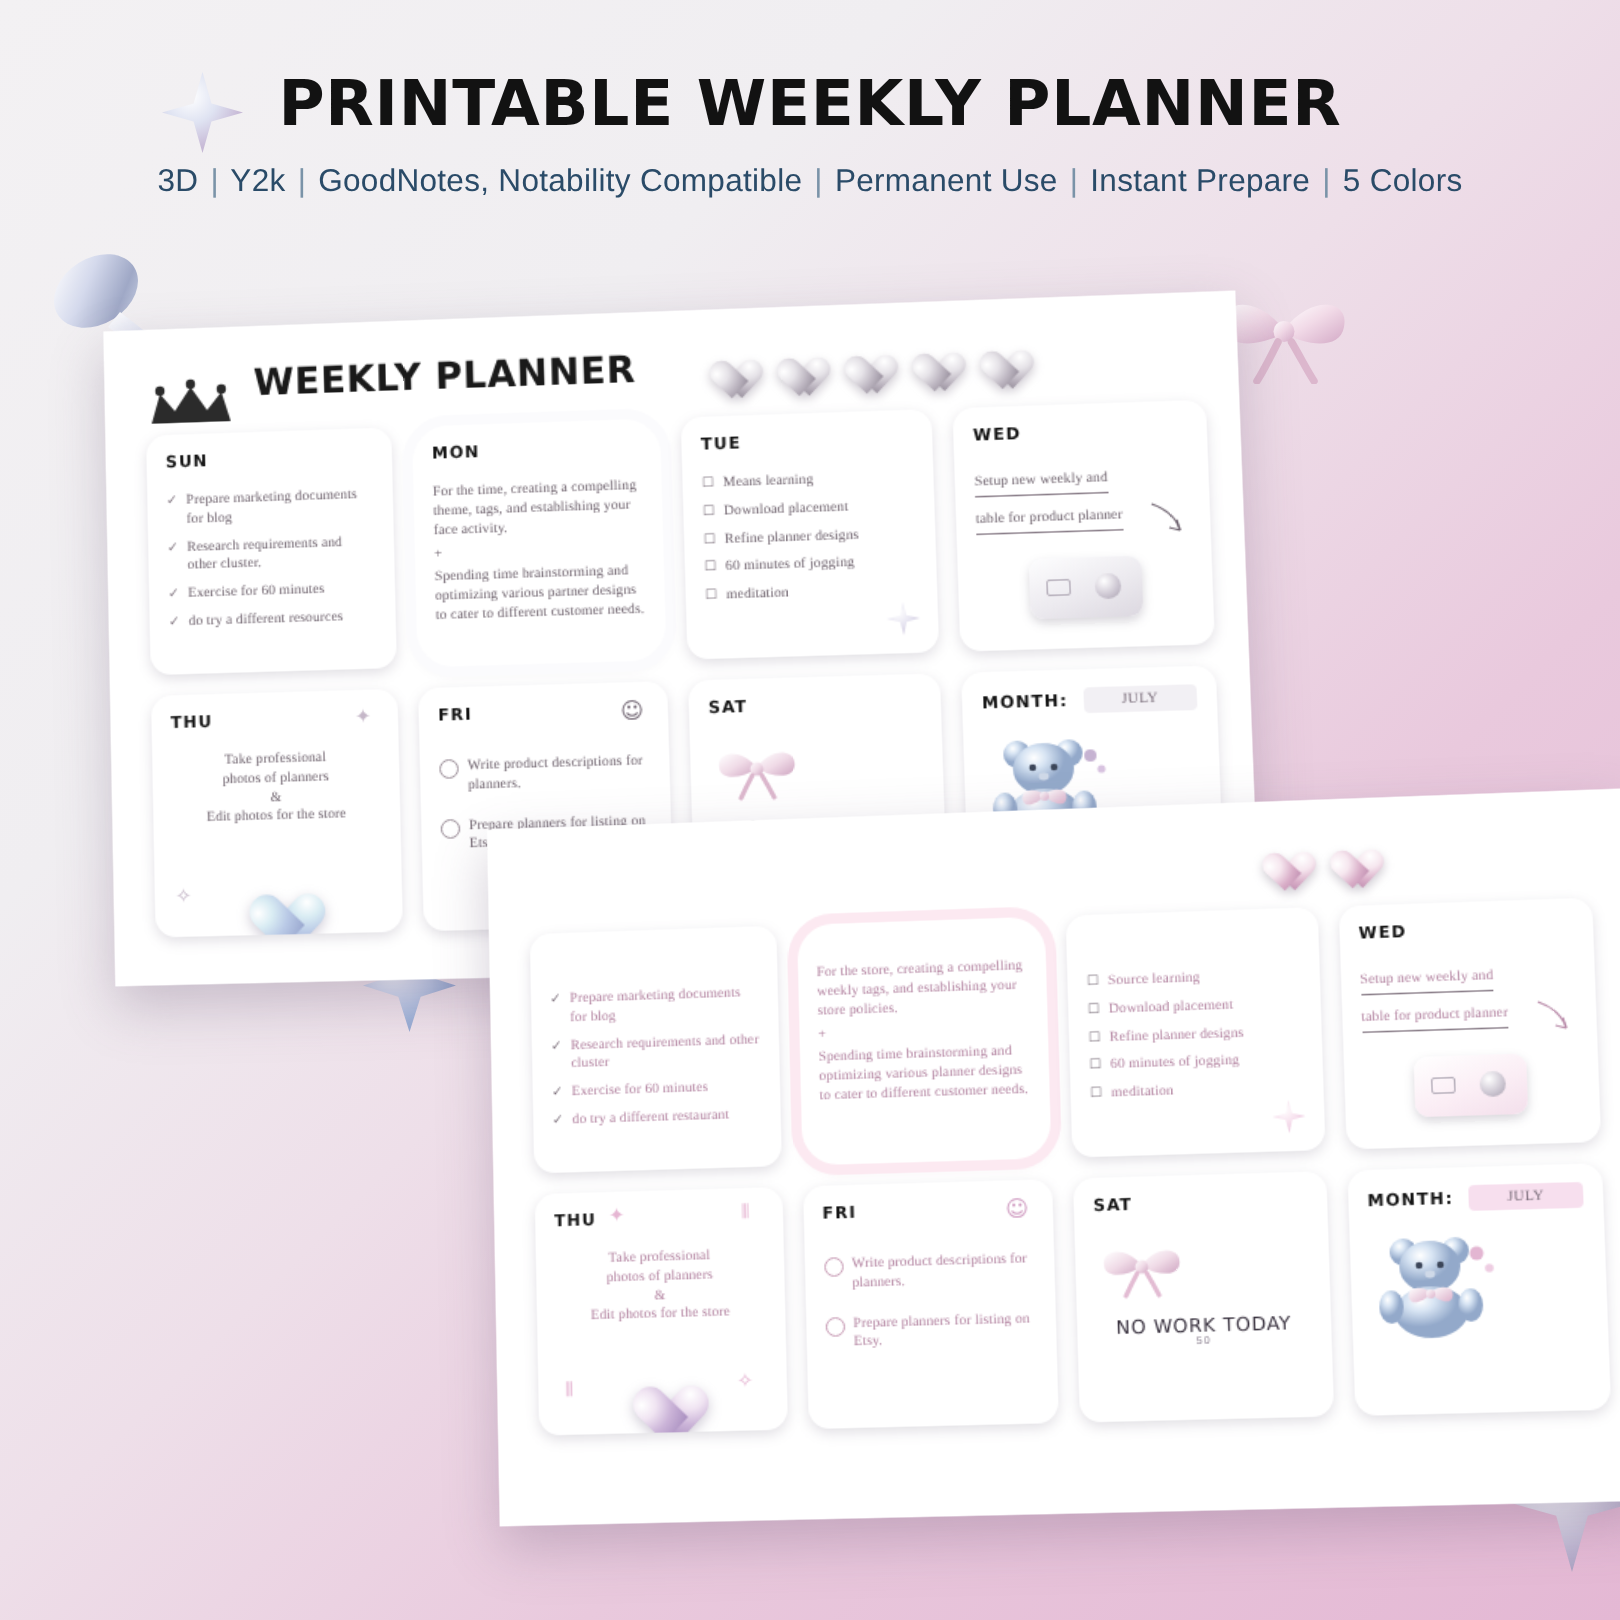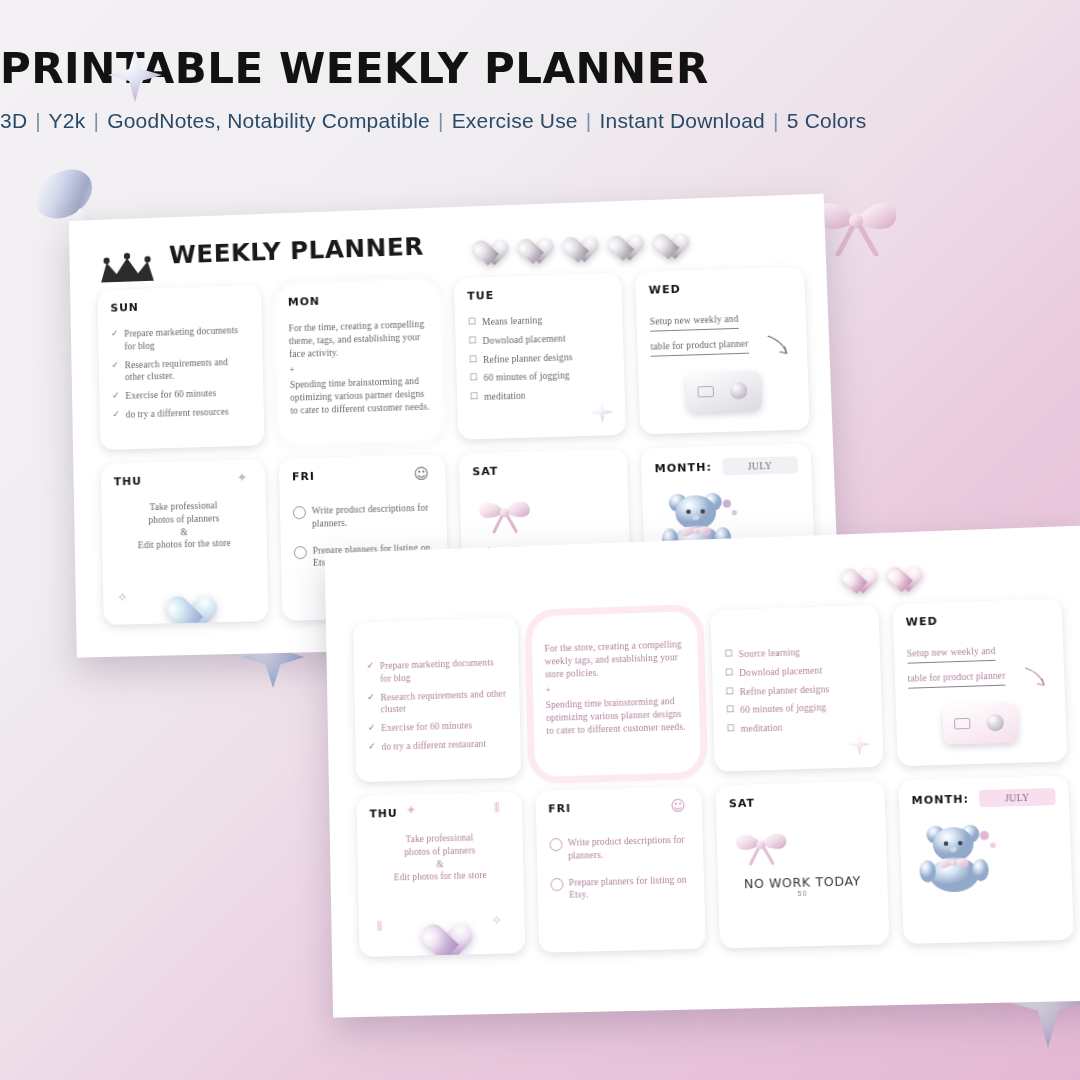--- a/index.html
+++ b/index.html
@@ -18,20 +18,21 @@
     position: absolute;
     inset: 0;
   }
 
   
   .header {
     position: absolute;
     top: 44px;
     left: 0;
     width: 1080px;
+    text-align: center;
   }
   .title {
     font-family: "DejaVu Sans", sans-serif;
     font-weight: 700;
     font-size: 42px;
     letter-spacing: 0.5px;
     color: #121212;
     margin: 0;
     text-transform: uppercase;
   }
@@ -342,23 +343,23 @@
 
   <div class="header">
     <h1 class="title">PRINTABLE WEEKLY PLANNER</h1>
     <div class="subtitle">
       <span>3D</span>
       <span class="sep">|</span>
       <span>Y2k</span>
       <span class="sep">|</span>
       <span>GoodNotes, Notability Compatible</span>
       <span class="sep">|</span>
-      <span>Exercise Use</span>
+      <span>Permanent Use</span>
       <span class="sep">|</span>
-      <span>Instant Download</span>
+      <span>Instant Prepare</span>
       <span class="sep">|</span>
       <span>5 Colors</span>
     </div>
   </div>
 
   <div class="diamond-star star-top-left"></div>
   <div class="diamond-star star-bottom-right"></div>
   <div class="star-blue"></div>
 
   <svg class="spoon" viewBox="0 0 140 110">

